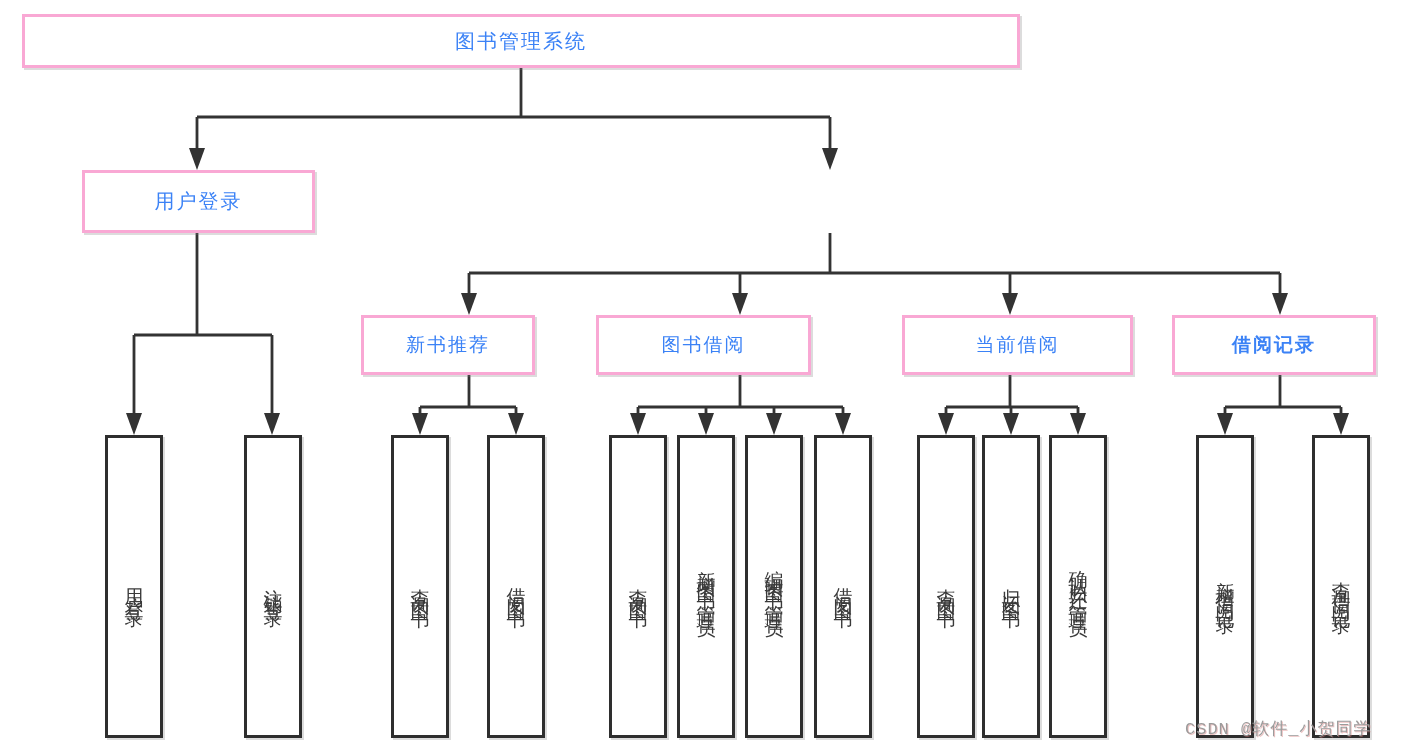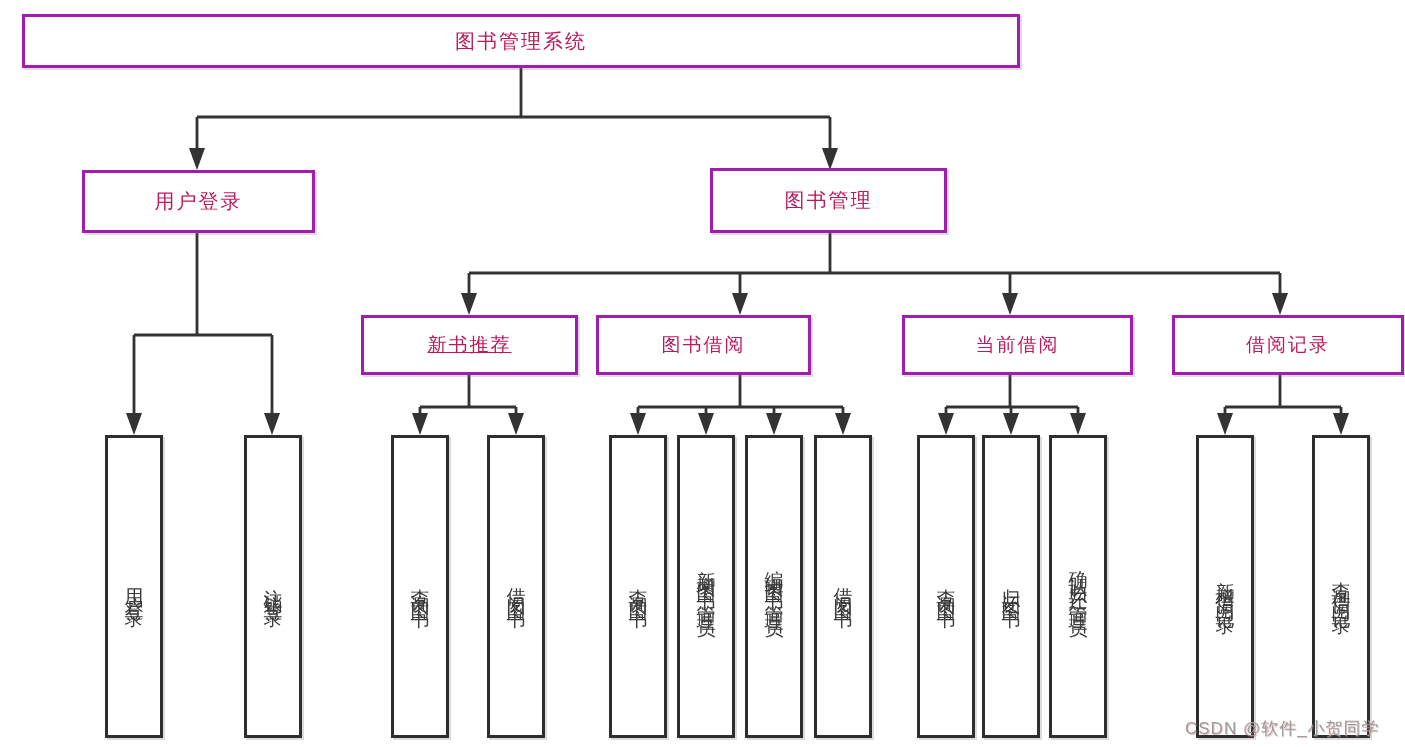--- a/index.html
+++ b/index.html
@@ -20,37 +20,37 @@
     position: absolute;
     left: 0;
     top: 0;
     width: 1405px;
     height: 747px;
   }
   .box {
     position: absolute;
     box-sizing: border-box;
     background: #ffffff;
-    border: 3px solid #a21caf;
+    border: 3px solid #f9a8d4;
     box-shadow: 2px 2px 0 rgba(130,130,130,0.28);
     display: flex;
     align-items: center;
     justify-content: center;
     font-size: 20px;
     letter-spacing: 2px;
-    color: #be185d;
+    color: #3b82f6;
   }
   .box.root   { left: 22px;  top: 14px;  width: 998px; height: 54px; }
   .box.l2user { left: 82px;  top: 170px; width: 233px; height: 63px; }
   .box.l2book { left: 710px; top: 168px; width: 237px; height: 65px; }
   .box.l3 { top: 315px; height: 60px; font-size: 19px; }
-  .box.l3a { left: 361px;  width: 217px; text-decoration: underline; }
+  .box.l3a { left: 361px;  width: 174px; }
   .box.l3b { left: 596px;  width: 215px; }
   .box.l3c { left: 902px;  width: 231px; }
-  .box.l3d { left: 1172px; width: 232px; }
+  .box.l3d { left: 1172px; width: 204px; font-weight: bold; }
   .leaf {
     position: absolute;
     top: 435px;
     width: 58px;
     height: 303px;
     box-sizing: border-box;
     background: #ffffff;
     border: 3px solid #2e2e2e;
     box-shadow: 2px 2px 0 rgba(130,130,130,0.28);
     writing-mode: vertical-rl;
@@ -63,20 +63,21 @@
   }
   .watermark {
     position: absolute;
     left: 1185px;
     top: 717px;
     font-size: 17px;
     color: #9b9b9b;
     letter-spacing: 1px;
     text-shadow: 1px 1px 0 rgba(214,120,120,0.45);
     white-space: nowrap;
+    font-family: Liberation Mono, monospace;
   }
 </style>
 </head>
 <body>
 
 <div class="canvas">
 
   <svg class="connectors" viewBox="0 0 1405 747" xmlns="http://www.w3.org/2000/svg">
     <g stroke="#333333" stroke-width="2.8" fill="none">
 
@@ -117,23 +118,20 @@
     </g>
   </svg>
 
   <div class="box root">
     <span>图书管理系统</span>
   </div>
 
   <div class="box l2user">
     <span>用户登录</span>
   </div>
-  <div class="box l2book">
-    <span>图书管理</span>
-  </div>
 
   <div class="box l3 l3a">
     <span>新书推荐</span>
   </div>
   <div class="box l3 l3b">
     <span>图书借阅</span>
   </div>
   <div class="box l3 l3c">
     <span>当前借阅</span>
   </div>

